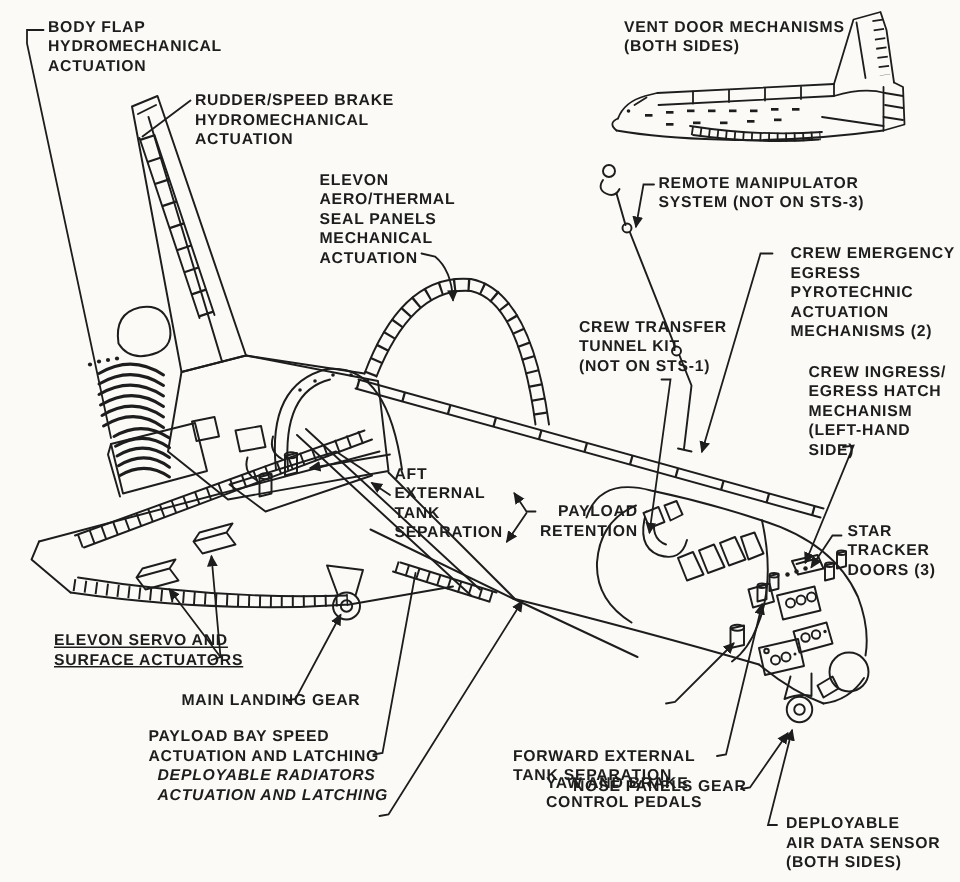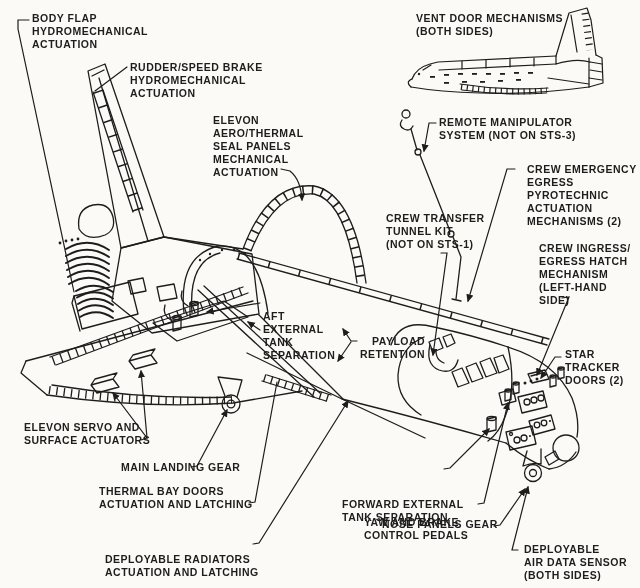--- a/index.html
+++ b/index.html
@@ -292,27 +292,27 @@
 (LEFT-HAND
 SIDE)</div>
 <div class="lbl" style="left:263px;top:296px;margin-top:14px;">AFT
 EXTERNAL
 TANK
 SEPARATION</div>
 <div class="lbl" style="left:360px;top:335px;text-align:right;">PAYLOAD
 RETENTION</div>
 <div class="lbl" style="left:565px;top:348px;">STAR
 TRACKER
-DOORS (2)</div>
-<div class="lbl" style="left:24px;top:421px;">ELEVON SERVO AND
+DOORS (3)</div>
+<div class="lbl" style="left:36px;top:421px;text-decoration:underline;">ELEVON SERVO AND
 SURFACE ACTUATORS</div>
 <div class="lbl" style="left:77px;top:461px;margin-left:44px;">MAIN LANDING GEAR</div>
-<div class="lbl" style="left:99px;top:485px;">THERMAL BAY DOORS
+<div class="lbl" style="left:99px;top:485px;">PAYLOAD BAY SPEED
 ACTUATION AND LATCHING</div>
-<div class="lbl" style="left:105px;top:553px;">DEPLOYABLE RADIATORS
+<div class="lbl" style="left:105px;top:511px;font-style:italic;">DEPLOYABLE RADIATORS
 ACTUATION AND LATCHING</div>
 <div class="lbl" style="left:342px;top:450px;margin-top:48px;">FORWARD EXTERNAL
 TANK SEPARATION</div>
 <div class="lbl" style="left:364px;top:484px;margin-top:32px;">YAW AND BRAKE
 CONTROL PEDALS</div>
 <div class="lbl" style="left:382px;top:518px;">NOSE PANELS GEAR</div>
 <div class="lbl" style="left:524px;top:543px;">DEPLOYABLE
 AIR DATA SENSOR
 (BOTH SIDES)</div>
 

